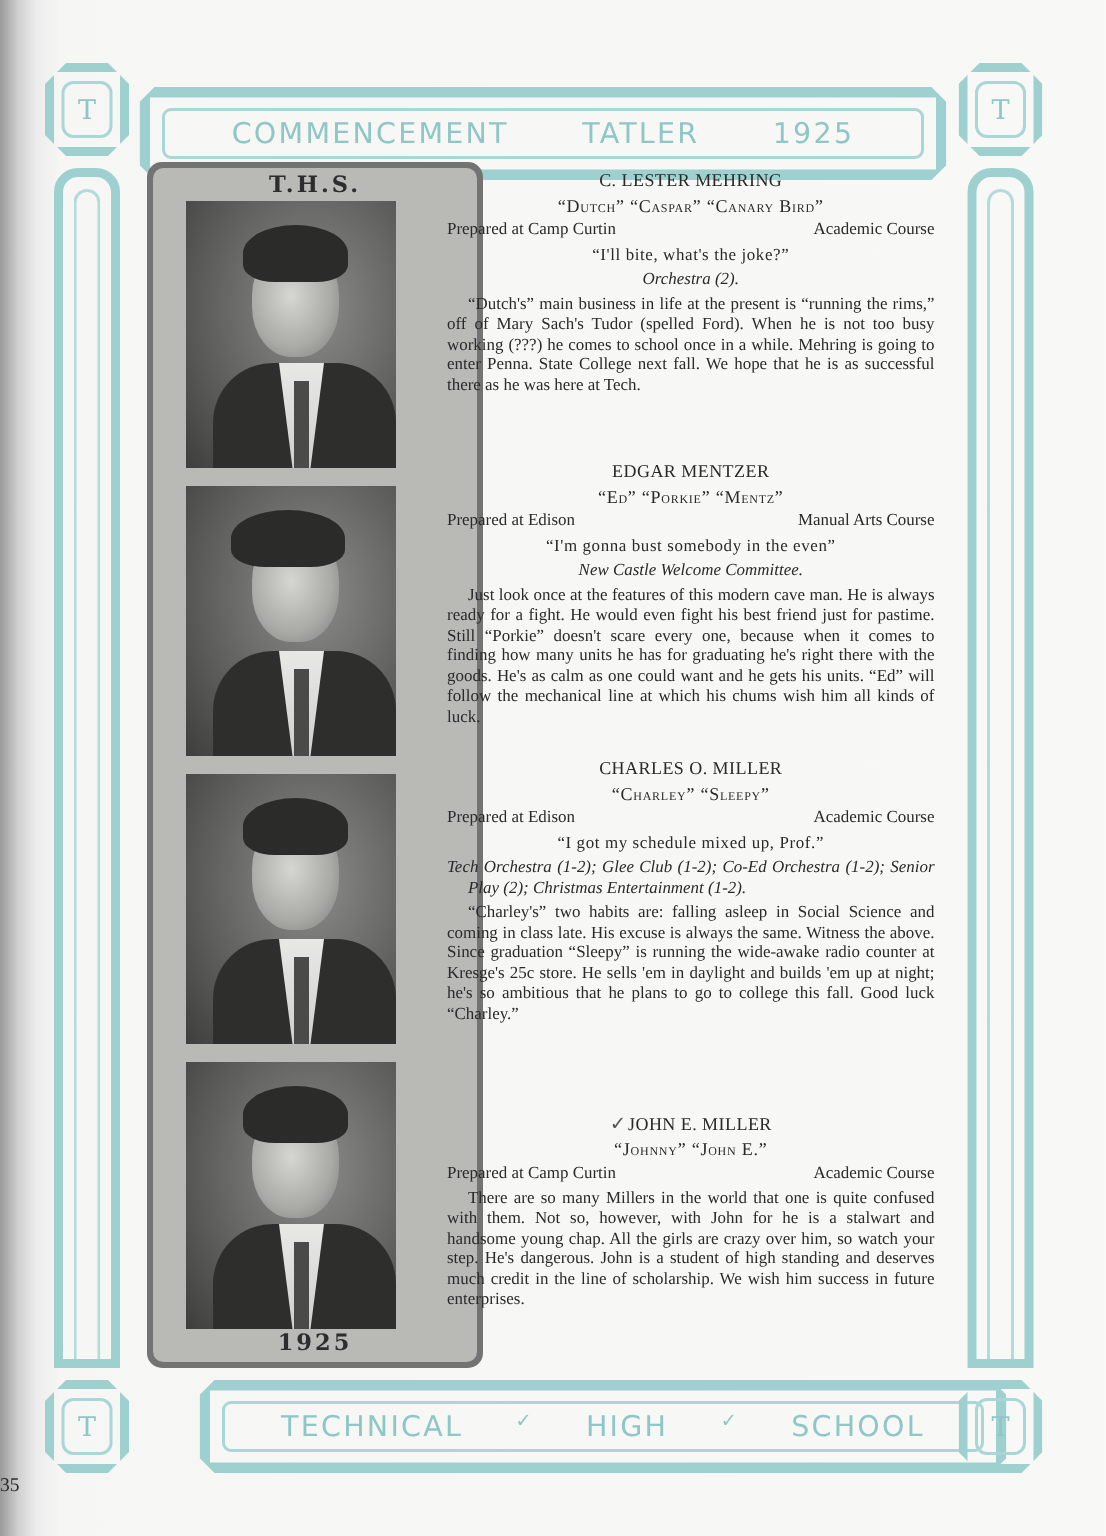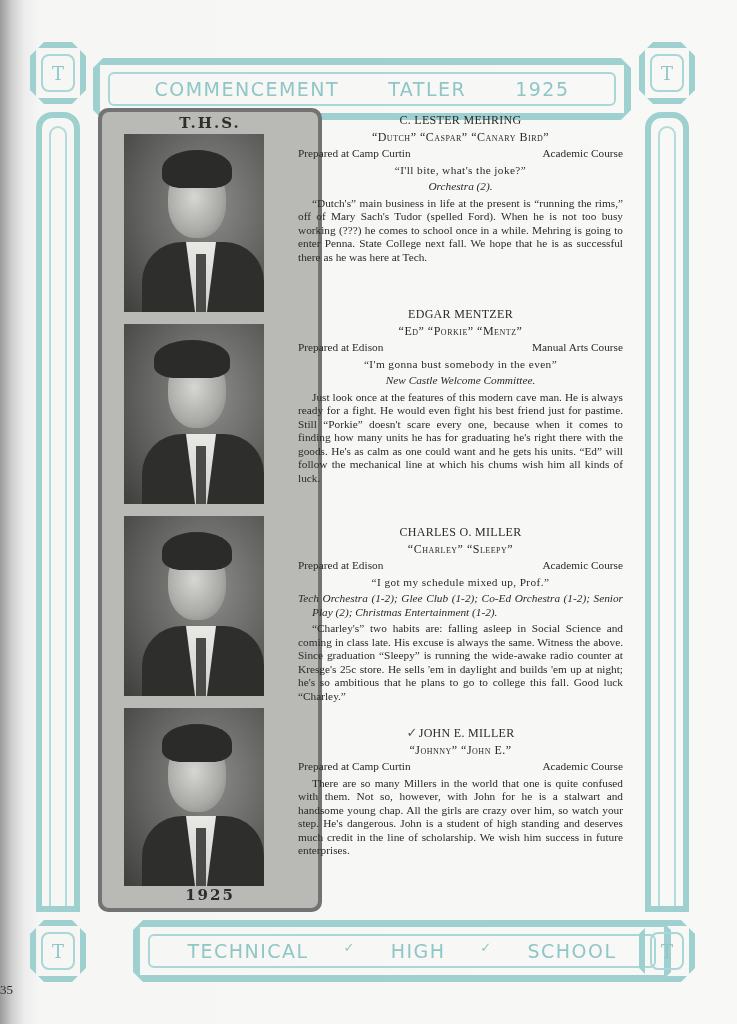--- a/index.html
+++ b/index.html
@@ -157,33 +157,33 @@
     <div class="nick">“Ed”  “Porkie”  “Mentz”</div>
     <div class="prep">
       <span>Prepared at Edison</span>
       <span>Manual Arts Course</span>
     </div>
     <div class="quote">“I'm gonna bust somebody in the even”</div>
     <div class="acts">New Castle Welcome Committee.</div>
     <div class="bio">Just look once at the features of this modern cave man. He is always ready for a fight. He would even fight his best friend just for pastime. Still “Porkie” doesn't scare every one, because when it comes to finding how many units he has for graduating he's right there with the goods. He's as calm as one could want and he gets his units. “Ed” will follow the mechanical line at which his chums wish him all kinds of luck.</div>
   </div>
 
-  <div class="entry" style="top:416px;">
+  <div class="entry" style="top:396px;">
     <div class="name">CHARLES O. MILLER</div>
     <div class="nick">“Charley”  “Sleepy”</div>
     <div class="prep">
       <span>Prepared at Edison</span>
       <span>Academic Course</span>
     </div>
     <div class="quote">“I got my schedule mixed up, Prof.”</div>
     <div class="acts left">Tech Orchestra (1-2); Glee Club (1-2); Co-Ed Orchestra (1-2); Senior Play (2); Christmas Entertainment (1-2).</div>
     <div class="bio">“Charley's” two habits are: falling asleep in Social Science and coming in class late. His excuse is always the same. Witness the above. Since graduation “Sleepy” is running the wide-awake radio counter at Kresge's 25c store. He sells 'em in daylight and builds 'em up at night; he's so ambitious that he plans to go to college this fall. Good luck “Charley.”</div>
   </div>
 
-  <div class="entry" style="top:616px;">
+  <div class="entry" style="top:632px;">
     <div class="name">
       <span class="check">✓</span><span>JOHN E. MILLER</span>
     </div>
     <div class="nick">“Johnny”  “John E.”</div>
     <div class="prep">
       <span>Prepared at Camp Curtin</span>
       <span>Academic Course</span>
     </div>
     <div class="bio">There are so many Millers in the world that one is quite confused with them. Not so, however, with John for he is a stalwart and handsome young chap. All the girls are crazy over him, so watch your step. He's dangerous. John is a student of high standing and deserves much credit in the line of scholarship. We wish him success in future enterprises.</div>
   </div>

